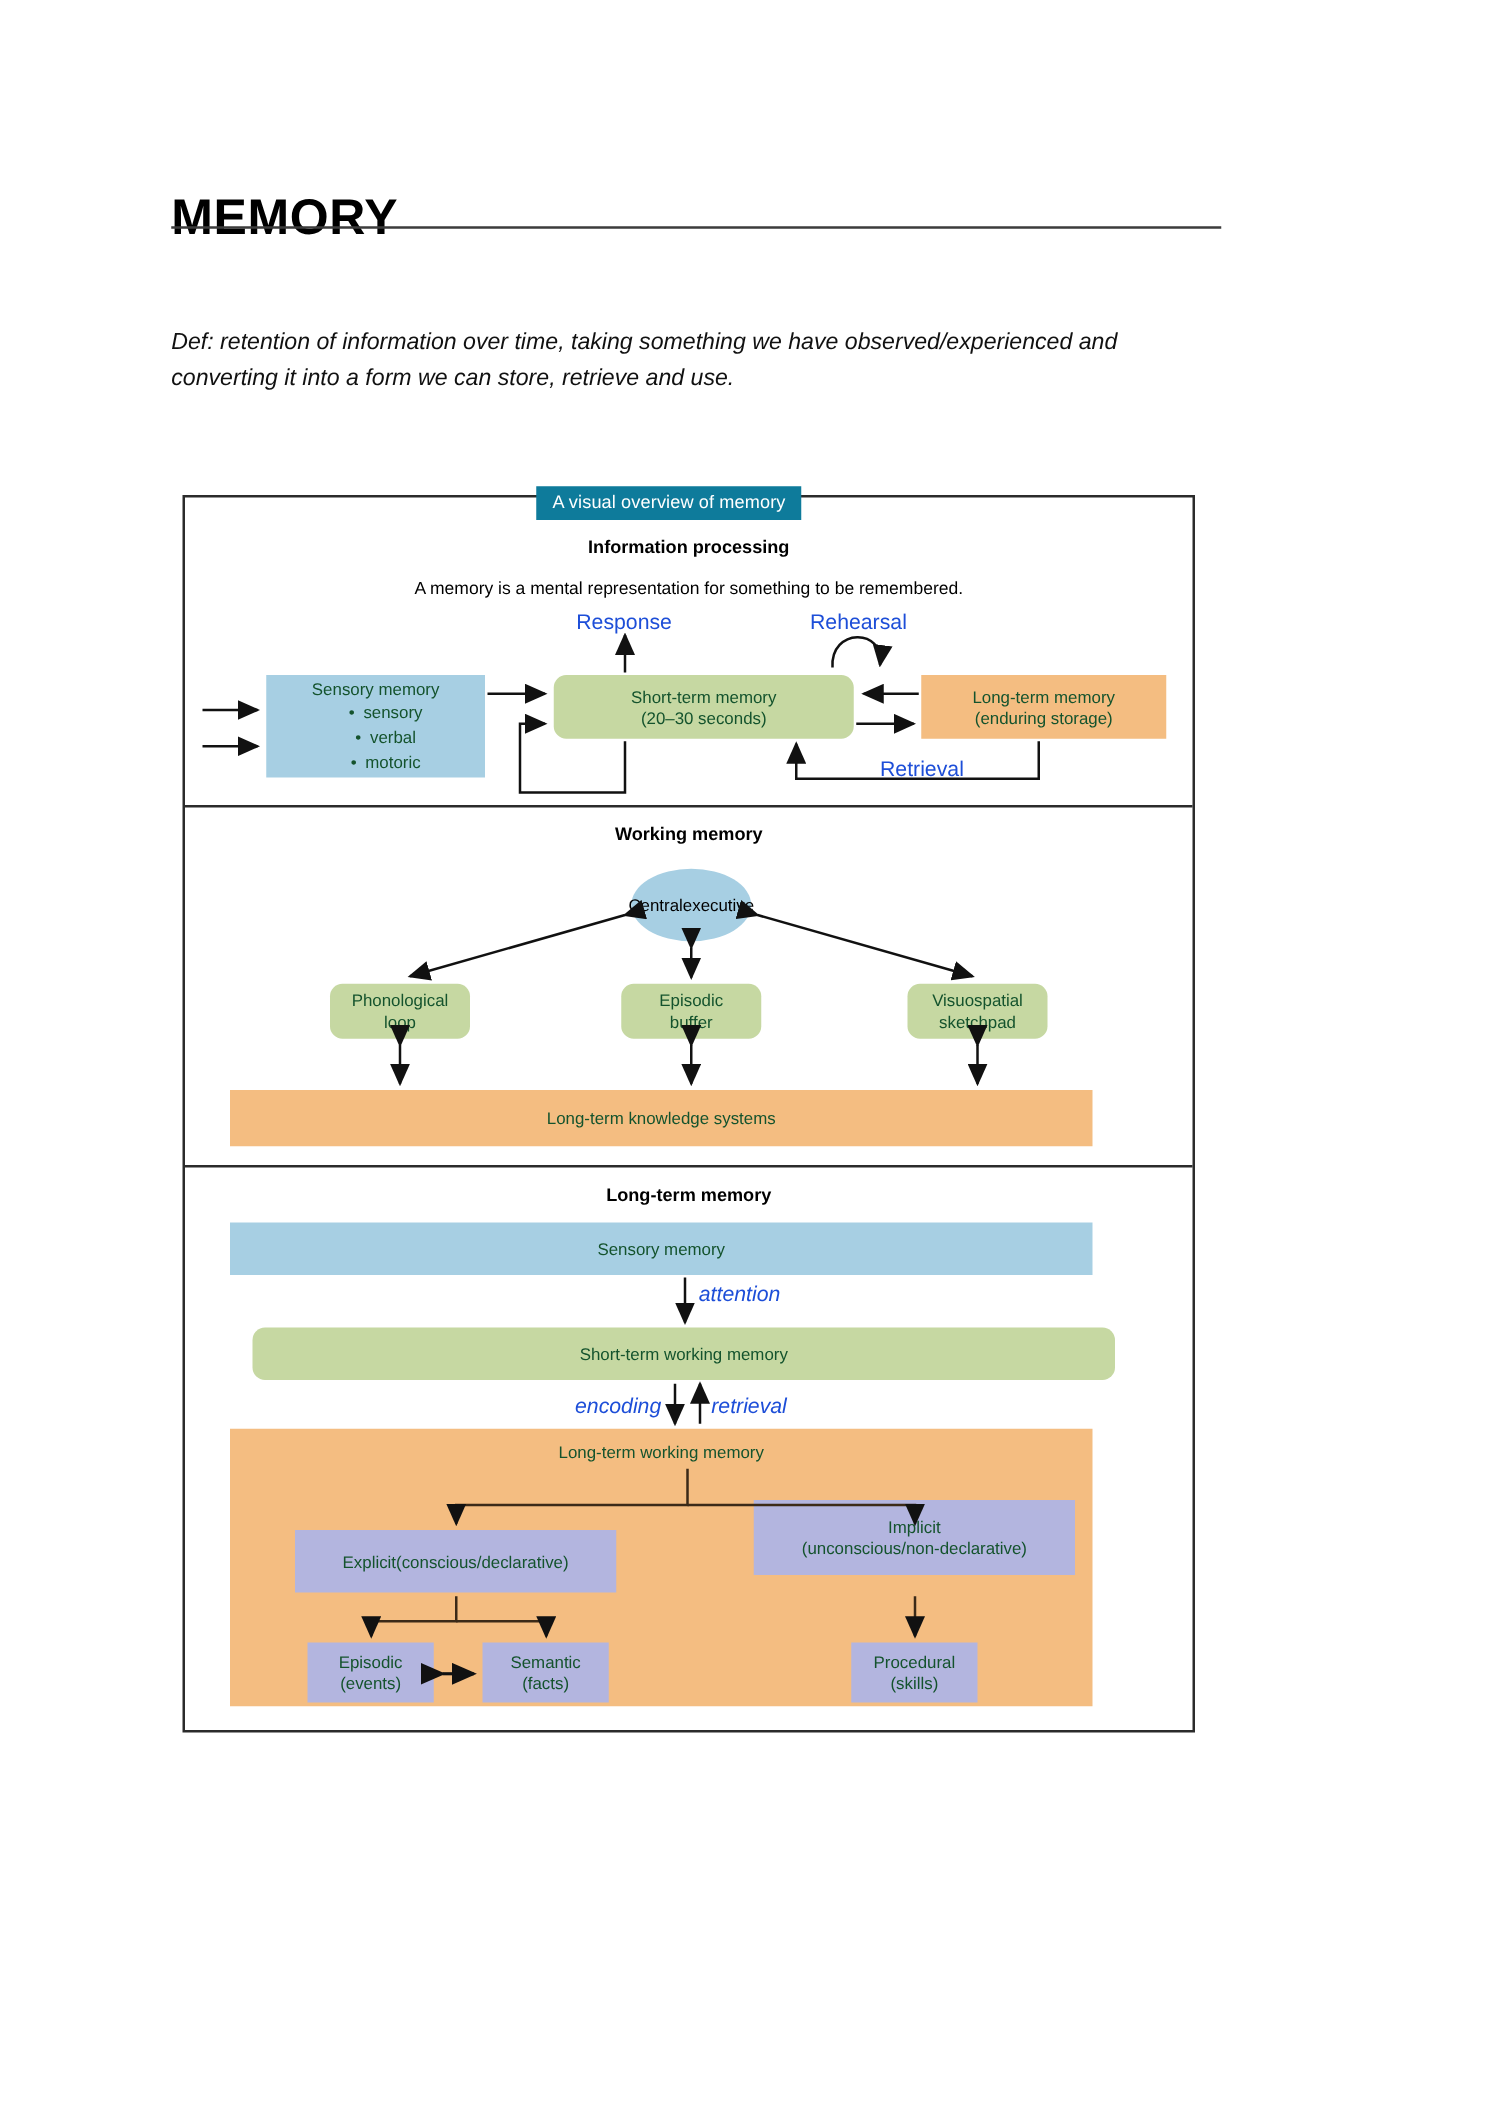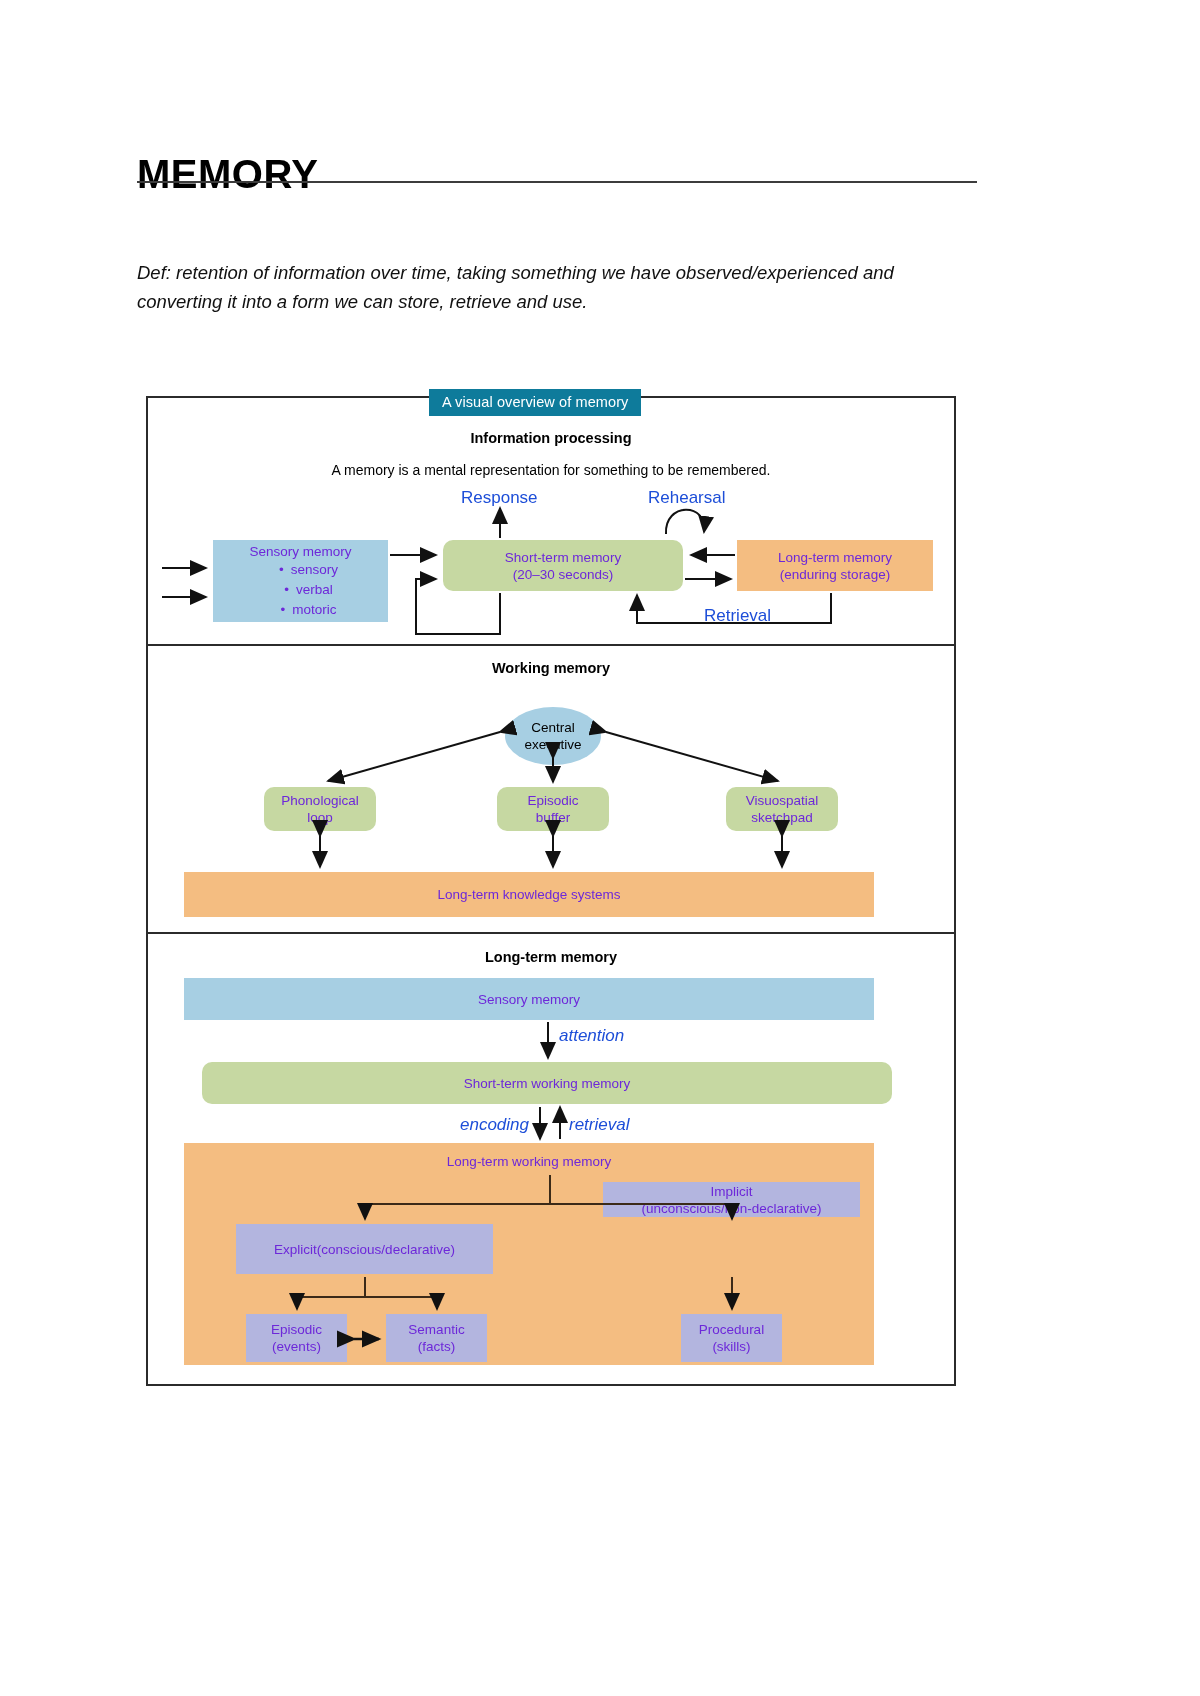--- a/index.html
+++ b/index.html
@@ -56,21 +56,21 @@
   .note-line{
     position:absolute; width:100%; text-align:center; font-size:14px;
   }
 
   
   .box{
     position:absolute;
     font-size:13.5px; line-height:17px;
     display:flex; align-items:center; justify-content:center;
     text-align:center;
-    color:#6d28d9;
+    color:#14532d;
   }
   .blue  { background:#a7cfe3; }
   .green { background:#c6d8a2;border-radius:10px; }
   .orange{ background:#f4bd81; }
   .purple{ background:#b3b5df; }
 
   .ellipse{
     position:absolute; background:#a7cfe3; border-radius:50%;
     display:flex; align-items:center; justify-content:center;
     text-align:center; font-size:13.5px; line-height:17px;
@@ -153,21 +153,21 @@
 
       <path d="M352,195 L352,236 L268,236 L268,181 L288,181" fill="none" stroke="#111" stroke-width="2" marker-end="url(#ah)"></path>
 
       <path d="M683,195 L683,225 L489,225 L489,197" fill="none" stroke="#111" stroke-width="2" marker-end="url(#ah)"></path>
     </svg>
 
     <div class="sec-divider" id="divider2"></div>
 
     <div class="sec-title" style="top:262px;">Working memory</div>
 
-    <div class="ellipse" style="left:357px; top:309px; width:96px; height:58px; flex-direction:column;">
+    <div class="ellipse" style="left:357px; top:297px; width:96px; height:58px; ">
       <div>Central</div>
       <div>executive</div>
     </div>
 
     <div class="box green" style="left:116px; top:389px; width:112px; height:44px; flex-direction:column;">
       <div>Phonological</div>
       <div>loop</div>
     </div>
 
     <div class="box green" style="left:349px; top:389px; width:112px; height:44px; flex-direction:column;">
@@ -207,21 +207,21 @@
 
     <div class="lbl ital" style="left:411px; top:628px;">attention</div>
     <div class="lbl ital" style="left:312px; top:717px;">encoding</div>
     <div class="lbl ital" style="left:421px; top:717px;">retrieval</div>
 
     <div class="box purple" style="left:88px; top:826px; width:257px; height:50px; ">
       <div>Explicit</div>
       <div>(conscious/declarative)</div>
     </div>
 
-    <div class="box purple" style="left:455px; top:784px; width:257px; height:35px; flex-direction:column;">
+    <div class="box purple" style="left:455px; top:802px; width:257px; height:60px; flex-direction:column;">
       <div>Implicit</div>
       <div>(unconscious/non-declarative)</div>
     </div>
 
     <div class="box purple" style="left:98px; top:916px; width:101px; height:48px; flex-direction:column;">
       <div>Episodic</div>
       <div>(events)</div>
     </div>
 
     <div class="box purple" style="left:238px; top:916px; width:101px; height:48px; flex-direction:column;">

